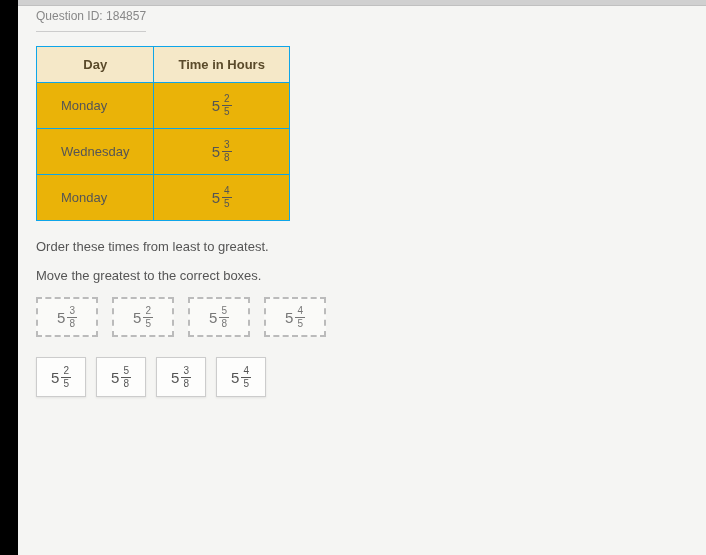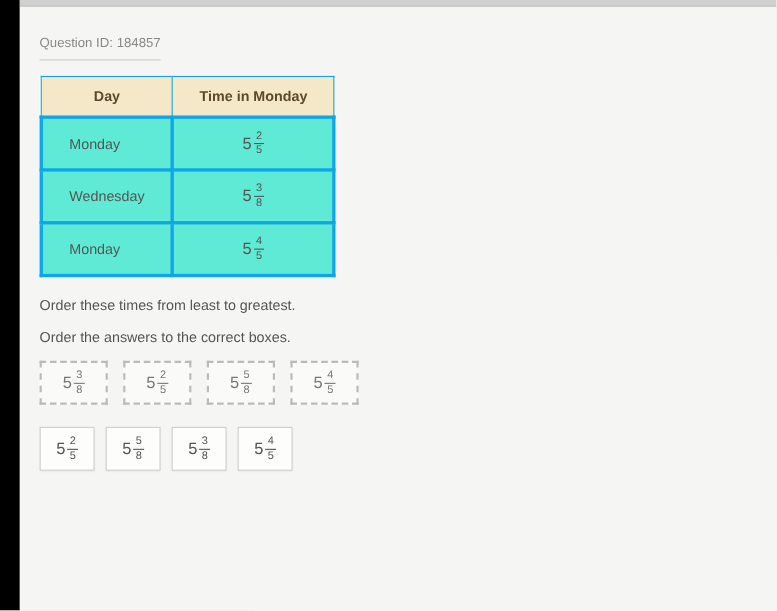--- a/index.html
+++ b/index.html
@@ -23,21 +23,20 @@
   height: 100%;
   overflow: hidden;
 }
 .top-bar {
   height: 6px;
   background: #d0d0d0;
   border-bottom: 1px solid #c0c0c0;
 }
 .inner {
   padding: 0 18px;
-  margin-top: 24px;
 }
 .question-id {
   color: #888;
   font-size: 12px;
   padding-bottom: 8px;
   border-bottom: 1px solid #ccc;
   display: inline-block;
   margin-bottom: 14px;
 }
 .prompt {
@@ -55,25 +54,25 @@
   background: #f5e8c8;
   color: #5a4a2a;
   font-weight: bold;
   font-size: 13px;
   padding: 10px 24px;
   border: 1px solid #0ea5e9;
   text-align: center;
 }
 td {
   padding: 11px 24px;
-  border: 3px solid #0ea5e9;
+  border: 1px solid #0ea5e9;
   color: #555;
   font-size: 13px;
   text-align: center;
-  background: #5eead4;
+  background: #eab308;
 }
 td:first-child { text-align: left; }
 .instruction {
   color: #555;
   font-size: 13px;
   margin-bottom: 14px;
 }
 .drop-row {
   display: flex;
   gap: 14px;
@@ -126,21 +125,21 @@
   <div class="top-bar"></div>
   <div class="inner">
 
     <div class="question-id">Question ID: 184857</div>
 
 
     <table>
       <thead>
         <tr>
           <th>Day</th>
-          <th>Time in Monday</th>
+          <th>Time in Hours</th>
         </tr>
       </thead>
       <tbody>
         <tr>
           <td>Monday</td>
           <td>
             <span class="mixed">
                 <span class="whole">5</span>
                 <span class="frac">
                   <span class="num">2</span>
@@ -170,21 +169,21 @@
                   <span class="num">4</span>
                   <span class="den">5</span>
                 </span>
               </span>
           </td>
         </tr>
       </tbody>
     </table>
 
     <p class="instruction">Order these times from least to greatest.</p>
-    <p class="instruction">Order the answers to the correct boxes.</p>
+    <p class="instruction">Move the greatest to the correct boxes.</p>
 
     <div class="drop-row">
       <div class="drop-box">
         <span class="mixed">
             <span class="whole">5</span>
             <span class="frac">
               <span class="num">3</span>
               <span class="den">8</span>
             </span>
           </span>

